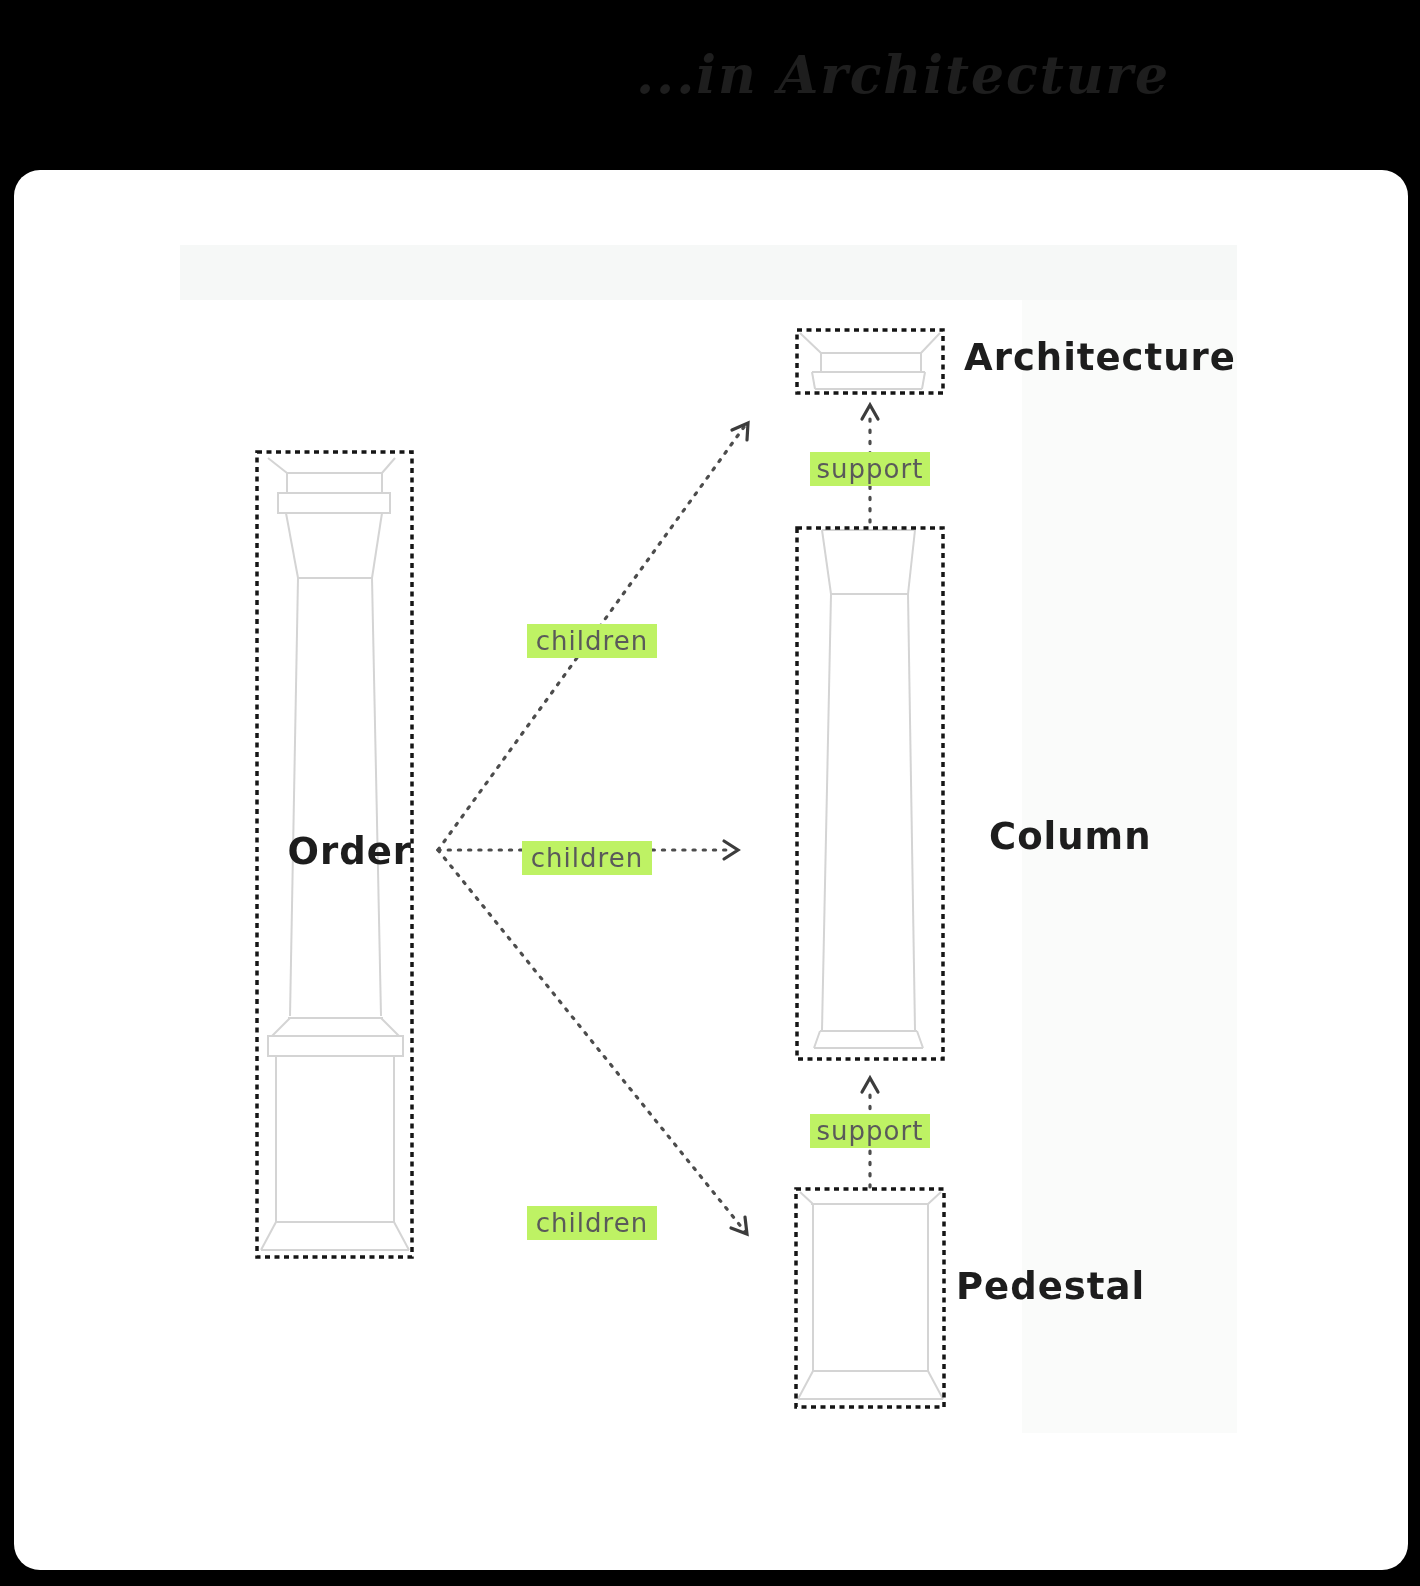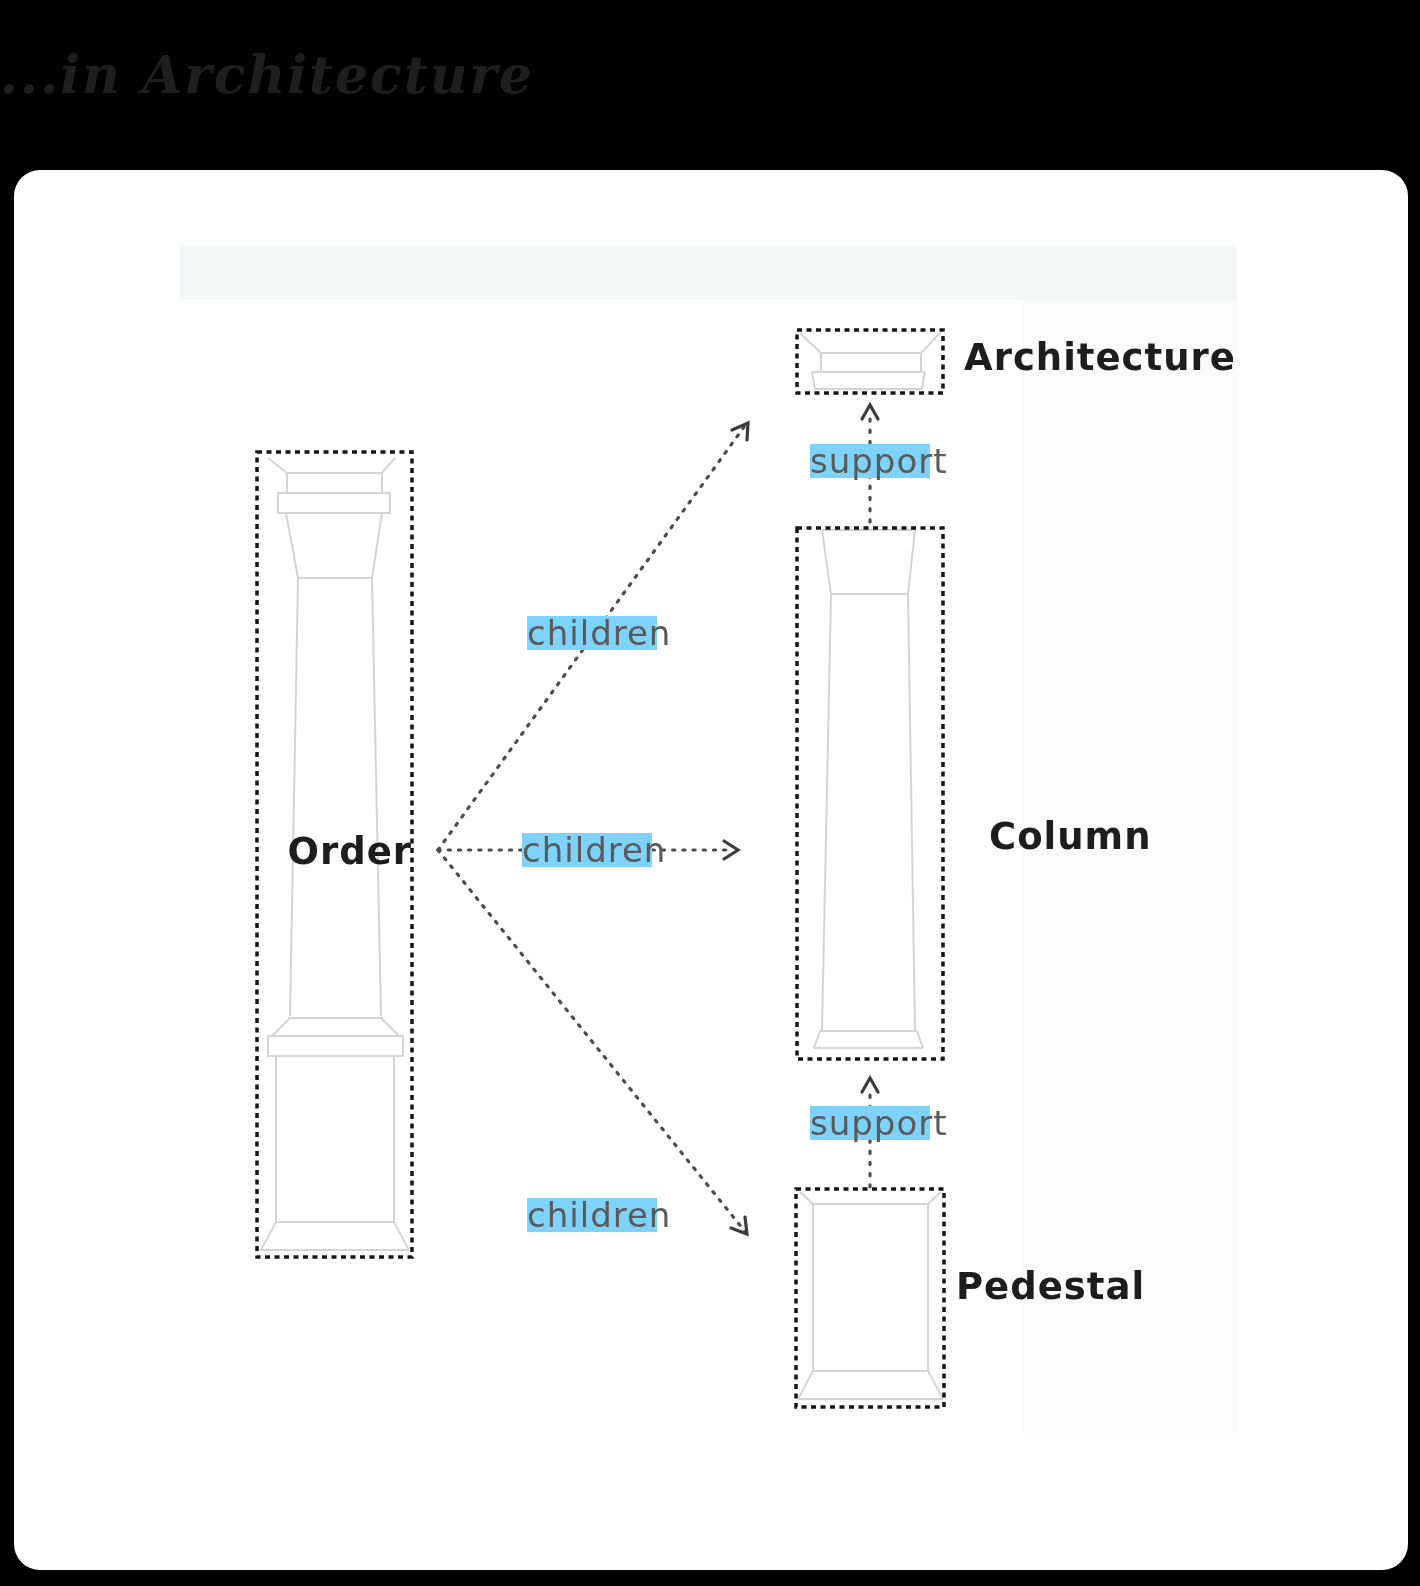--- a/index.html
+++ b/index.html
@@ -6,21 +6,21 @@
   .stage{
     position:relative;
     width:1420px;height:1586px;
     background:#000;
     overflow:hidden;
     font-family:"DejaVu Sans", sans-serif;
   }
   .page-title{
     position:absolute;
     left:0;top:44px;width:1170px;
-    text-align:left;
+    text-align:right;
     font-family:"DejaVu Serif", serif;
     font-style:italic;
     font-weight:bold;
     font-size:52px;
     letter-spacing:2px;
     color:#1e1e1e;
   }
   .card{
     position:absolute;
     left:14px;top:170px;
@@ -45,27 +45,28 @@
     font-weight:bold;
     font-size:37px;
     letter-spacing:1px;
     white-space:nowrap;
     z-index:3;
   }
   .node-label.centered{text-align:right;}
   .edge-label{
     position:absolute;
     color:#5a5a5a;
-    font-size:34px;
+    font-size:26px;
     letter-spacing:1px;
     text-align:center;
-    background:#7dd3fc;
+    background:#bef264;
     white-space:nowrap;
     z-index:3;
     line-height:34px;
+    margin-top:8px;
   }
 </style>
 </head>
 <body>
 
 <div class="stage">
 
   <div class="page-title">...in Architecture</div>
 
   <div class="card">

